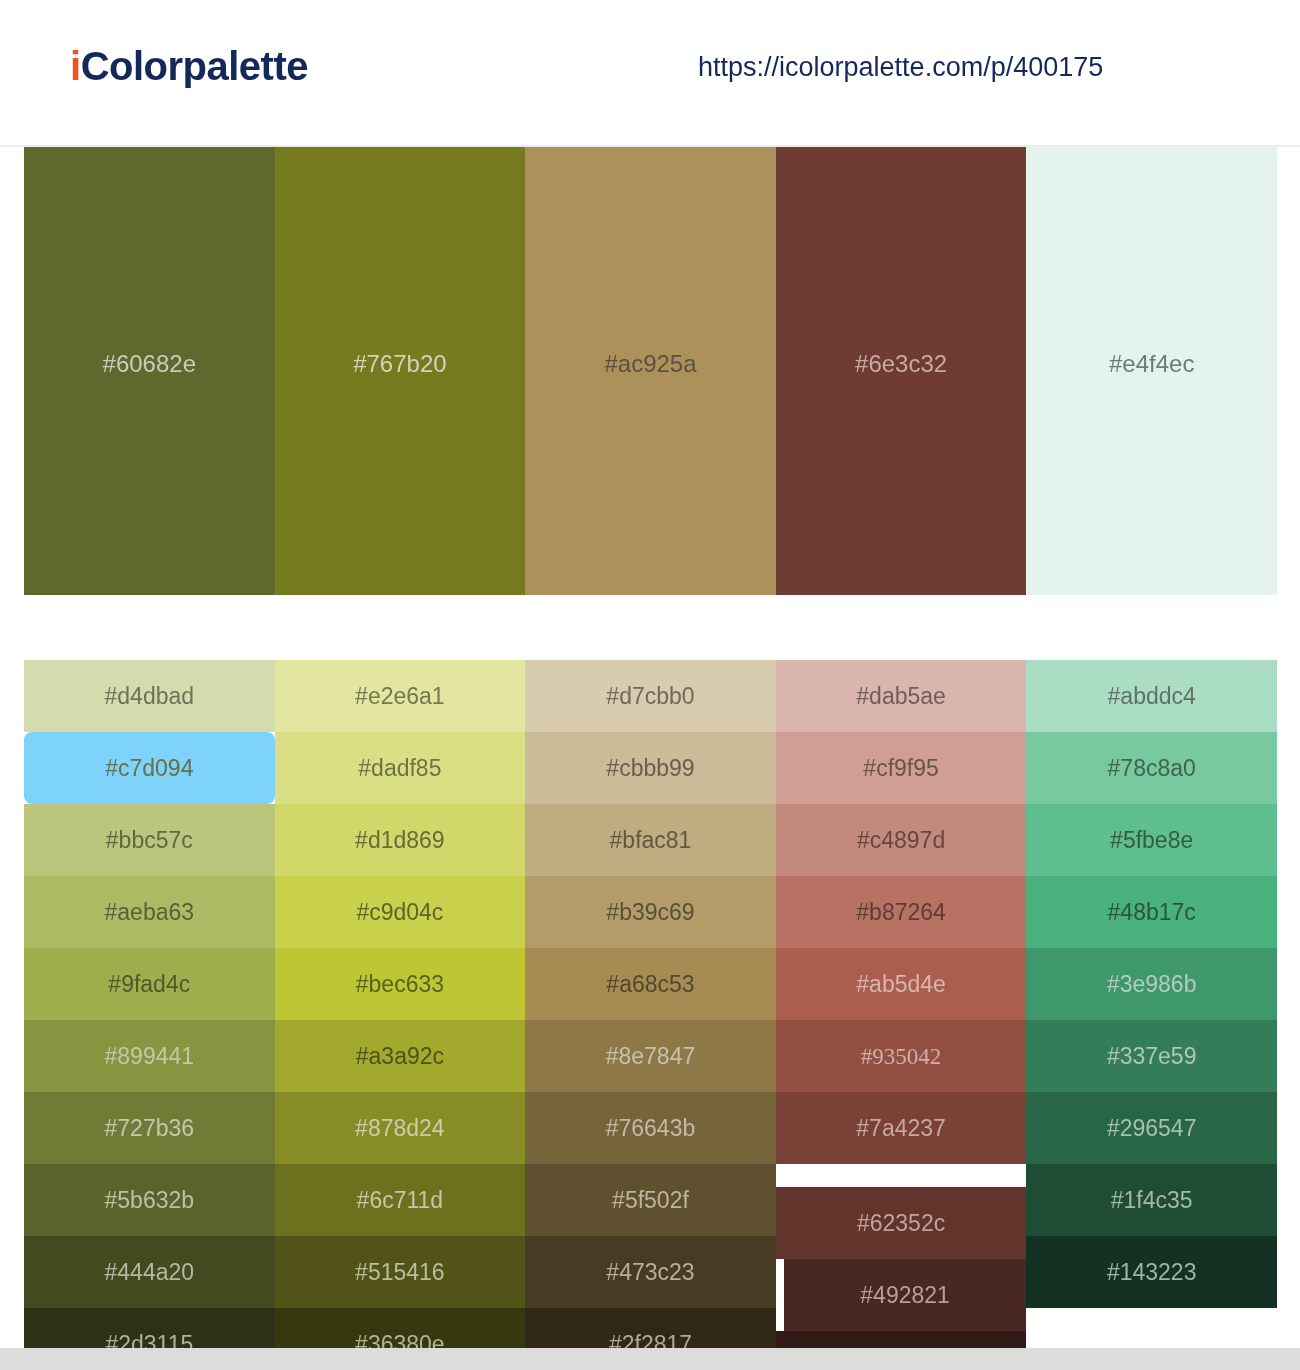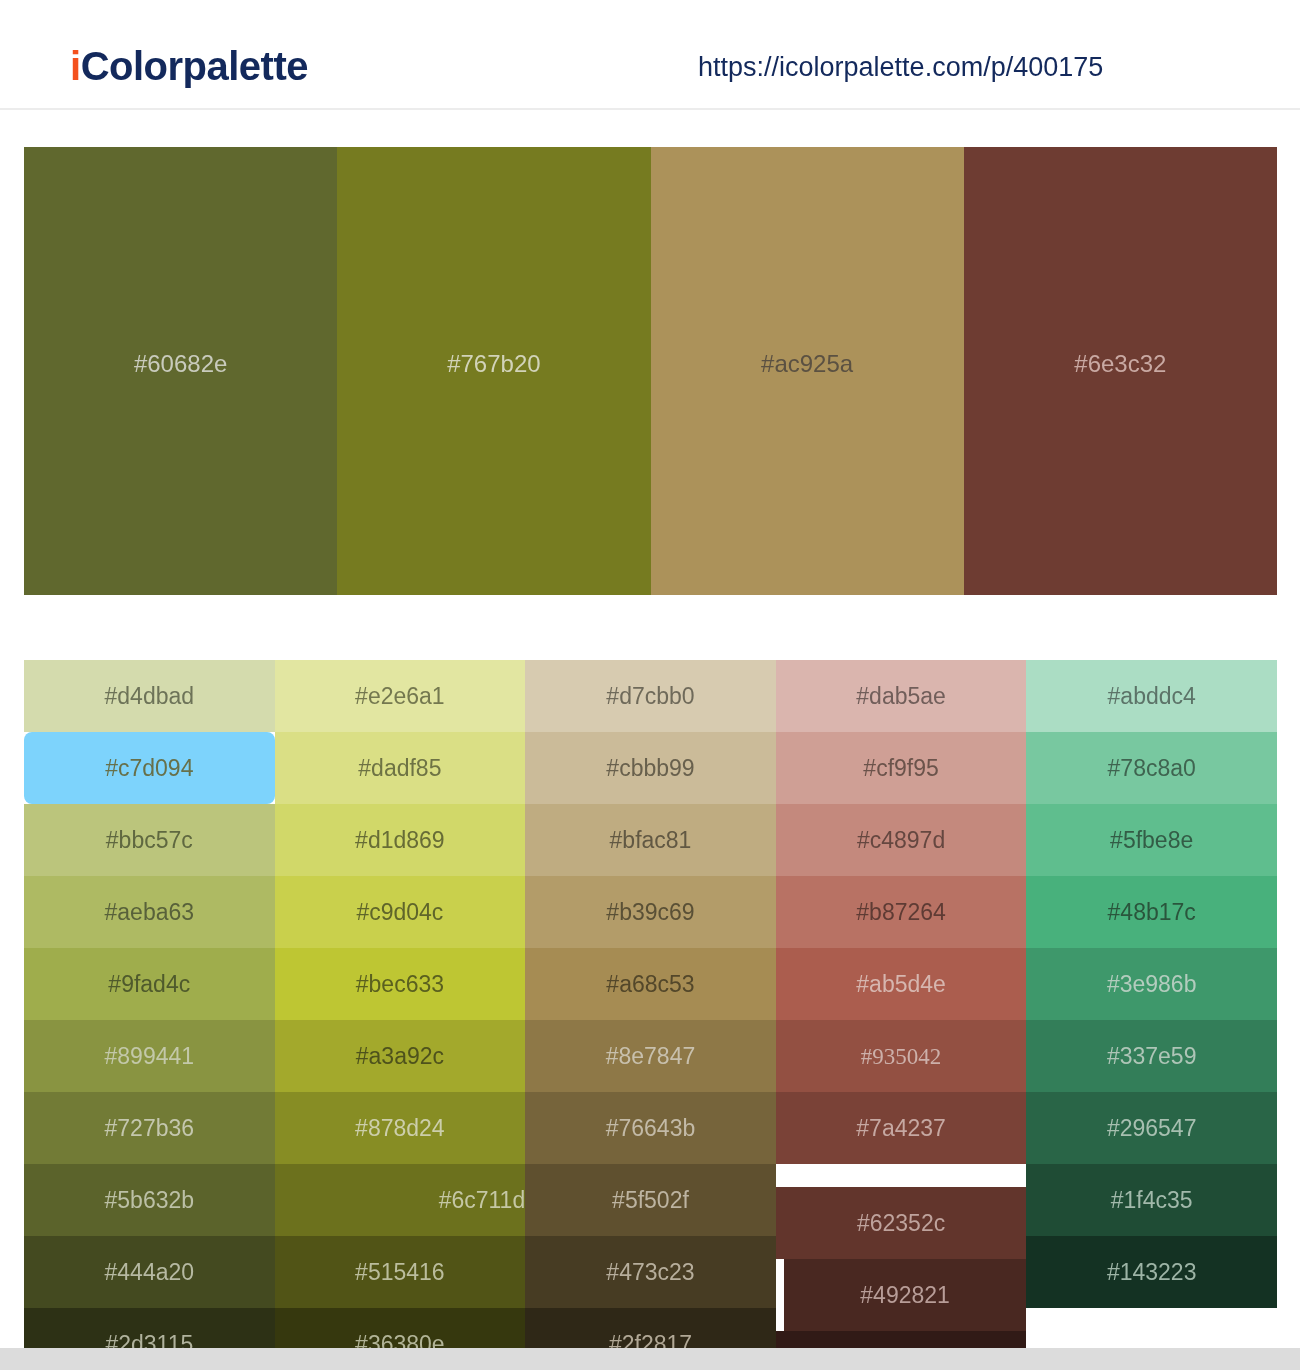--- a/index.html
+++ b/index.html
@@ -13,21 +13,21 @@
     position: relative;
     font-family: "Liberation Sans", sans-serif;
     overflow: hidden;
   }
 
   
   #header {
     position: absolute;
     left: 0; top: 0;
     width: 1300px;
-    height: 110px;
+    height: 147px;
     background: #ffffff;
     border-bottom: 2px solid #ececec;
     box-sizing: border-box;
   }
   #logo {
     position: absolute;
     left: 70px;
     top: 46px;
     font-size: 40px;
     font-weight: bold;
@@ -124,20 +124,23 @@
     </div>
     <div class="main-swatch" style="background: rgb(118, 123, 32);">
       <span class="swatch-label" style="color: rgb(210, 211, 185);">#767b20</span>
     </div>
     <div class="main-swatch" style="background: rgb(172, 146, 90);">
       <span class="swatch-label" style="color: rgb(91, 81, 66);">#ac925a</span>
     </div>
     <div class="main-swatch" style="background: rgb(110, 60, 50);">
       <span class="swatch-label" style="color: rgb(201, 169, 163);">#6e3c32</span>
     </div>
+    <div class="main-swatch" style="background: rgb(228, 244, 236);">
+      <span class="swatch-label" style="color: rgb(111, 122, 116);">#e4f4ec</span>
+    </div>
   </div>
 
 <div id="shades-grid">
     <div class="shade-column">
       <div class="shade-cell" style="background: rgb(212, 219, 173);">
         <span class="shade-label" style="color: rgb(109, 115, 88);">#d4dbad</span>
       </div>
       <div class="shade-cell" style="background: #7dd3fc; border-radius: 8px;">
         <span class="shade-label" style="color: rgb(103, 112, 74);">#c7d094</span>
       </div>
@@ -181,21 +184,21 @@
       </div>
       <div class="shade-cell" style="background: rgb(190, 198, 51);">
         <span class="shade-label" style="color: rgb(90, 96, 31);">#bec633</span>
       </div>
       <div class="shade-cell" style="background: rgb(163, 169, 44);">
         <span class="shade-label" style="color: rgb(78, 82, 28);">#a3a92c</span>
       </div>
       <div class="shade-cell" style="background: rgb(135, 141, 36);">
         <span class="shade-label" style="color: rgb(204, 206, 171);">#878d24</span>
       </div>
-      <div class="shade-cell" style="background: rgb(108, 113, 29); justify-content: flex-end;">
+      <div class="shade-cell" style="background: rgb(108, 113, 29);">
         <span class="shade-label" style="color: rgb(197, 199, 165);">#6c711d</span>
       </div>
       <div class="shade-cell" style="background: rgb(81, 84, 22);">
         <span class="shade-label" style="color: rgb(187, 189, 157);">#515416</span>
       </div>
       <div class="shade-cell" style="background: rgb(54, 56, 14);">
         <span class="shade-label" style="color: rgb(178, 180, 151);">#36380e</span>
       </div>
     </div>
     <div class="shade-column">

